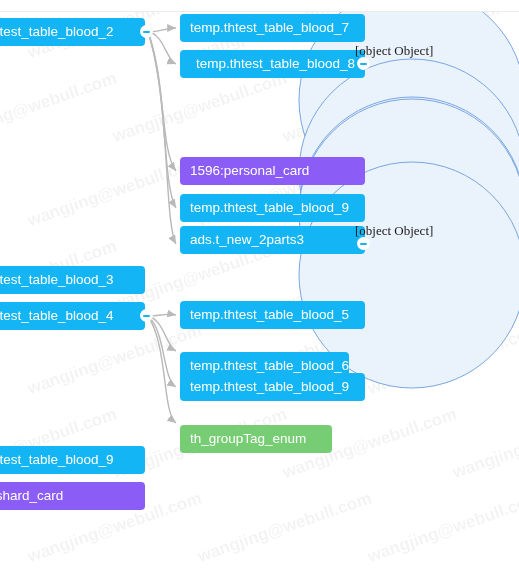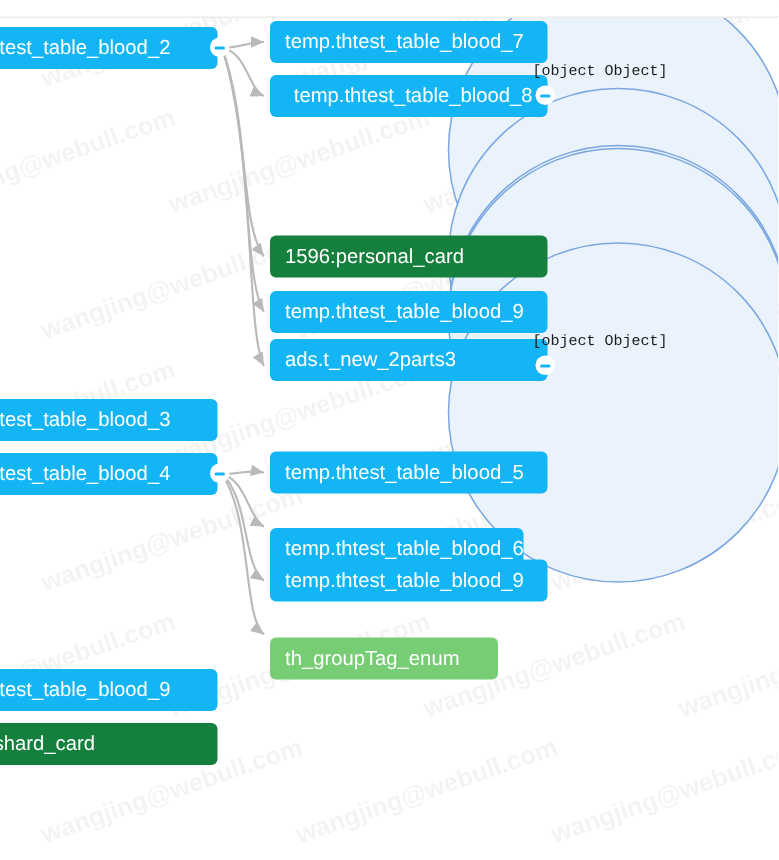--- a/index.html
+++ b/index.html
@@ -73,21 +73,21 @@
     color: #ffffff;
     font-size: 13.5px;
     font-family: "Liberation Sans", sans-serif;
     white-space: nowrap;
     padding-left: 10px;
     padding-right: 10px;
     overflow: hidden;
     z-index: 10;
   }
   .node.kind-table   { background: #13b5f5; }
-  .node.kind-card    { background: #15803d; }
+  .node.kind-card    { background: #8b5cf6; }
   .node.kind-enum    { background: #76cd73; }
 
   
   .toggle {
     position: absolute;
     width: 13px;
     height: 13px;
     border-radius: 50%;
     background: #ffffff;
     z-index: 30;
@@ -100,22 +100,22 @@
     width: 7px;
     height: 1.6px;
     background: #13b5f5;
     border-radius: 1px;
   }
 
   
   .objlabel {
     position: absolute;
     color: #1a1a1a;
-    font-size: 10px;
-    font-family: Liberation Mono, monospace;
+    font-size: 13px;
+    font-family: Liberation Serif, serif;
     white-space: nowrap;
     z-index: 20;
   }
 </style>
 </head>
 <body>
 
 <div id="stage">
 
   <div id="watermark">

